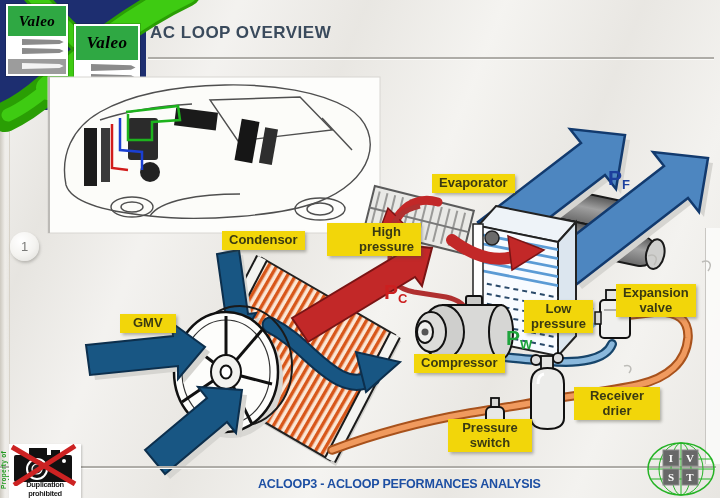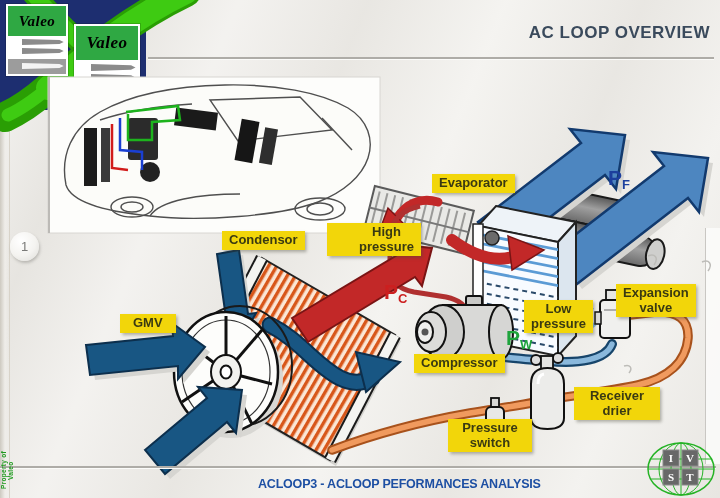--- a/index.html
+++ b/index.html
@@ -27,21 +27,21 @@
   .logo .blade.white{background:#f4f4f4;}
   #logo-1{left:6px;top:4px;width:58px;}
   #logo-1 .green-box{height:30px;font-size:15px;}
   #logo-1 .wipers{height:23px;}
   #logo-1 .gray-bar{height:15px;}
   #logo-2{left:74px;top:24px;width:62px;}
   #logo-2 .green-box{height:34px;font-size:17px;}
   #logo-2 .wipers{height:26px;}
   #logo-2 .gray-bar{height:16px;}
   
-  .title{position:absolute;left:150px;top:23px;width:560px;text-align:right;
+  .title{position:absolute;left:150px;top:23px;width:560px;text-align:left;
      font-size:17px;font-weight:bold;color:#3a4a5c;letter-spacing:.5px;}
   .rule{position:absolute;height:0;border-top:2px solid #aeaca7;border-bottom:1px solid #fbfbf9;}
   .rule-top{left:148px;top:57px;width:566px;}
   .rule-bottom{left:0;top:466px;width:716px;}
   
   .num-ball{position:absolute;left:10px;top:232px;width:29px;height:29px;border-radius:50%;
      background:radial-gradient(circle at 38% 32%,#ffffff 0%,#f4f3f0 55%,#dddcd8 100%);
      box-shadow:1px 2px 3px rgba(100,100,95,.35);
      display:flex;align-items:center;justify-content:center;font-size:13px;color:#7a7a78;}
   
@@ -362,20 +362,33 @@
 switch</div>
 
   <div class="pp" id="pp-pc"><span>P</span><span class="sub">C</span></div>
   <div class="pp" id="pp-pw"><span>P</span><span class="sub">W</span></div>
   <div class="pp" id="pp-pf"><span>P</span><span class="sub">F</span></div>
 
   <div class="rule rule-bottom"></div>
   <div class="footer-ref">ACLOOP3 - ACLOOP PEFORMANCES ANALYSIS</div>
 
   <div class="prop-vertical">Property of Valeo</div>
+  <div class="camera-box">
+    <svg width="72" height="42" viewBox="0 0 72 42">
+      <rect x="5" y="11" width="58" height="27" rx="2" fill="#111"></rect>
+      <rect x="20" y="4" width="18" height="9" fill="#111"></rect>
+      <rect x="42" y="6" width="9" height="6" fill="#111"></rect>
+      <circle cx="28" cy="25" r="10" fill="#111" stroke="#fff" stroke-width="2"></circle>
+      <circle cx="28" cy="25" r="5" fill="#222" stroke="#fff" stroke-width="1.2"></circle>
+      <circle cx="55" cy="17" r="2" fill="#fff"></circle>
+      <line x1="3" y1="3" x2="66" y2="40" stroke="#cc2222" stroke-width="5"></line>
+      <line x1="66" y1="2" x2="5" y2="41" stroke="#cc2222" stroke-width="5"></line>
+    </svg>
+    <div class="caption">Duplication prohibited</div>
+  </div>
 
   <svg class="ivst" width="70" height="56" viewBox="0 0 70 56">
     <ellipse cx="35" cy="28" rx="33" ry="26" fill="none" stroke="#25b325" stroke-width="1.5"></ellipse>
     <g clip-path="url(#g2)">
       <ellipse cx="35" cy="28" rx="22" ry="26" fill="none" stroke="#25b325" stroke-width="1"></ellipse>
       <ellipse cx="35" cy="28" rx="10" ry="26" fill="none" stroke="#25b325" stroke-width="1"></ellipse>
       <line x1="35" y1="2" x2="35" y2="54" stroke="#25b325" stroke-width="1"></line>
       <line x1="4" y1="18" x2="66" y2="18" stroke="#25b325" stroke-width="1"></line>
       <line x1="2" y1="28" x2="68" y2="28" stroke="#25b325" stroke-width="1"></line>
       <line x1="4" y1="38" x2="66" y2="38" stroke="#25b325" stroke-width="1"></line>

